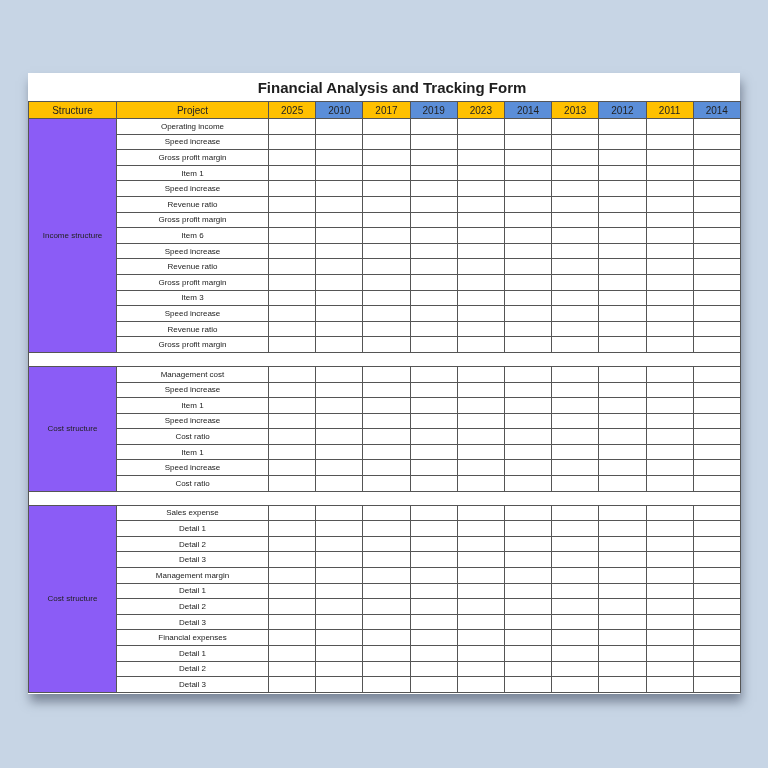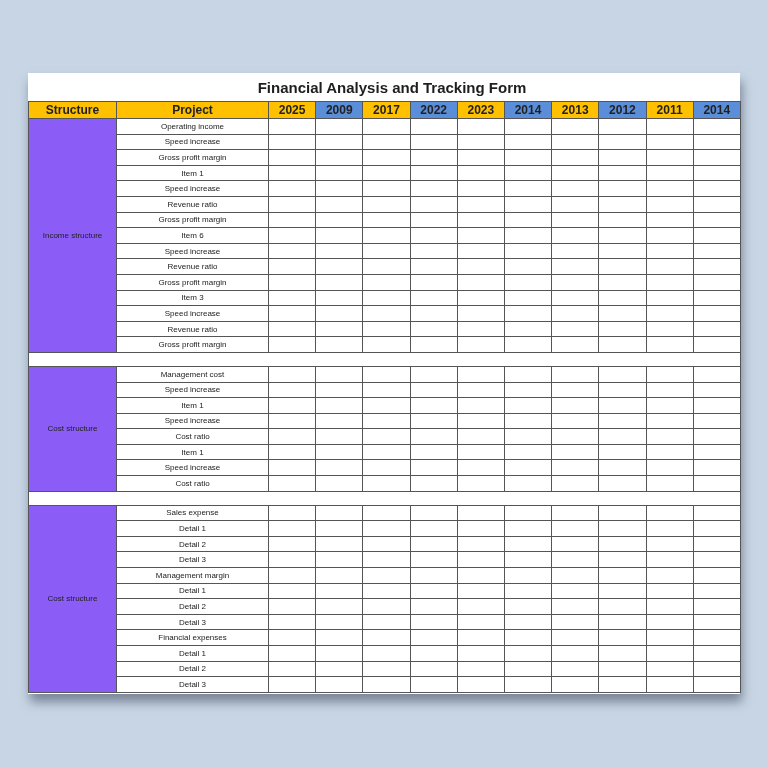--- a/index.html
+++ b/index.html
@@ -4,21 +4,21 @@
 <style>
   html, body { margin:0; padding:0; }
   body { width:768px; height:768px; background:#c7d5e5; position:relative; overflow:hidden;
          font-family:"Liberation Sans", sans-serif; }
   .sheet { position:absolute; left:28px; top:73px; width:712px; height:621px; background:#fff;
            box-shadow: 2px 8px 10px rgba(60,70,90,0.55); }
   .title { position:absolute; left:0; top:0; width:712px; height:28px; text-align:center;
            font-size:15px; font-weight:bold; line-height:30px; color:#1e1e1e; padding-left:0;margin-left:8px; }
   table { position:absolute; left:0; top:28px; border-collapse:collapse; table-layout:fixed; width:712px; }
   td, th { border:1px solid #555; font-size:8px; color:#222; text-align:center; padding:0; overflow:hidden; white-space:nowrap; }
-  th { height:16px; font-weight:bold; font-size:12px; }
+  th { height:16px; font-weight:normal; font-size:10px; }
   th.y { background:#ffc000; }
   th.b { background:#5b8ed8; }
   td { height:14.6px; }
   td.struct { background:#8b5cf6; }
   tr.gap td { height:13px; border-left:1px solid #555; border-right:1px solid #555; border-top:1px solid #555; border-bottom:1px solid #555; }
   col.c1 { width:88px; } col.c2 { width:152px; } col.cy { width:47.2px; }
 </style>
 </head>
 <body>
 
@@ -37,23 +37,23 @@
         <col class="cy">
         <col class="cy">
         <col class="cy">
         <col class="cy">
     </colgroup>
     <thead>
       <tr>
         <th class="y">Structure</th>
         <th class="y">Project</th>
         <th class="y">2025</th>
-        <th class="b">2009</th>
+        <th class="b">2010</th>
         <th class="y">2017</th>
-        <th class="b">2022</th>
+        <th class="b">2019</th>
         <th class="y">2023</th>
         <th class="b">2014</th>
         <th class="y">2013</th>
         <th class="b">2012</th>
         <th class="y">2011</th>
         <th class="b">2014</th>
       </tr>
     </thead>
     <tbody id="tbody">
         <tr>

